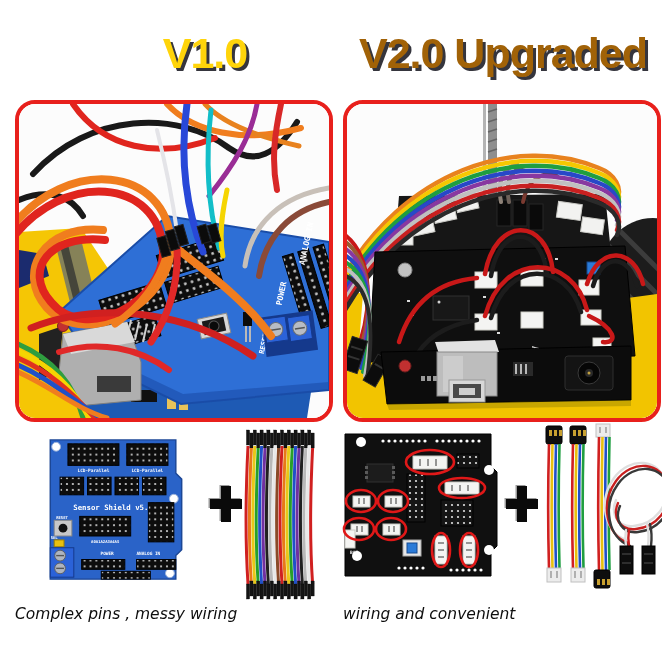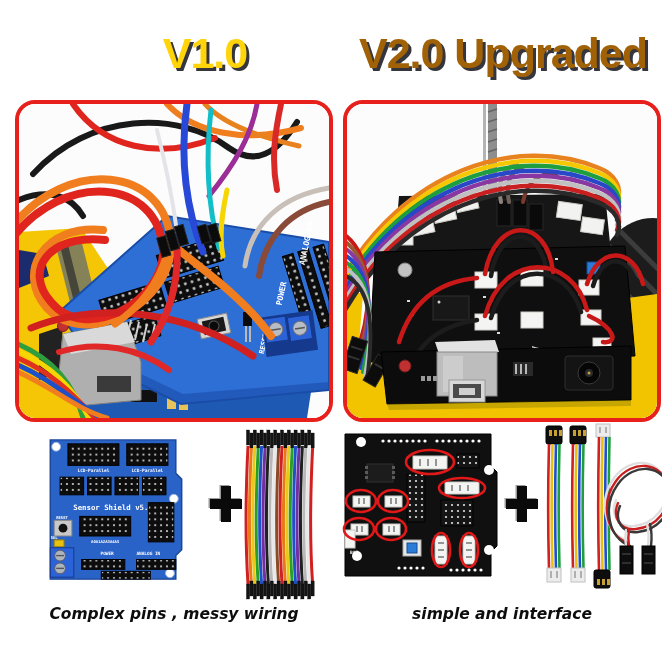--- a/index.html
+++ b/index.html
@@ -7,22 +7,22 @@
           font-family:"Liberation Sans",sans-serif;}
   .title{position:absolute;top:30px;font-size:43px;font-weight:bold;text-align:center;
          letter-spacing:-1px;line-height:46px;}
   .title-v1{left:40px;width:330px;color:#FFD40A;text-shadow:3px 3px 0 #35353D;}
   .title-v2{left:338px;width:330px;color:#a16207;text-shadow:3px 3px 0 #35353D;}
   .photo{position:absolute;top:100px;width:310px;height:314px;border:4px solid #E8201C;
          border-radius:20px;overflow:hidden;background:#fdfdfd;}
   .photo-left{left:15px;}
   .photo-right{left:343px;}
   .abs{position:absolute;}
-  .caption{position:absolute;top:604px;width:318px;text-align:center;color:#0D0D0D;
-           font-family:"DejaVu Sans",sans-serif;font-weight:bold;font-style:italic;
+  .caption{position:absolute;top:604px;width:318px;color:#0D0D0D;
+           font-family:"DejaVu Sans",sans-serif;font-weight:normal;font-style:italic;
            font-size:15.5px;line-height:21px;}
   .caption-left{left:15px;}
   .caption-right{left:343px;}
   svg{display:block;}
   .wires path{fill:none;stroke-linecap:round;}
 </style>
 </head>
 <body>
 
 <div class="canvas">
@@ -627,16 +627,16 @@
       <rect x="108" y="124" width="13" height="28" fill="#0D0D0D" stroke="#000"></rect>
       <line x1="110" y1="132" x2="119" y2="132" stroke="#2e2e2e" stroke-width="2"></line>
       <line x1="110" y1="141" x2="119" y2="141" stroke="#2e2e2e" stroke-width="2"></line>
     </g>
   </svg>
 
   <div class="caption caption-left">
     <div>Complex pins , messy wiring</div>
   </div>
   <div class="caption caption-right">
-    <div>simple and interface</div>
+    <div>wiring and convenient</div>
   </div>
 
 </div>
 
 </body></html>

